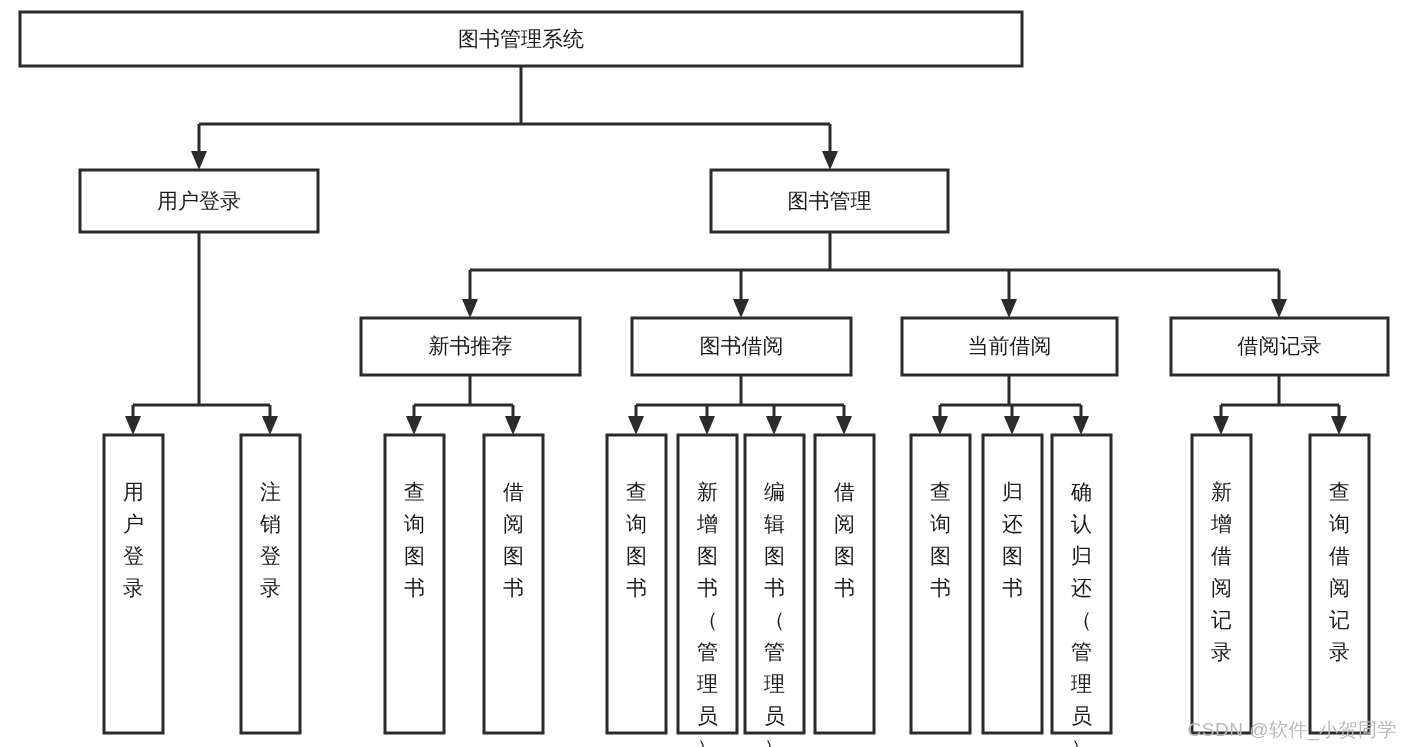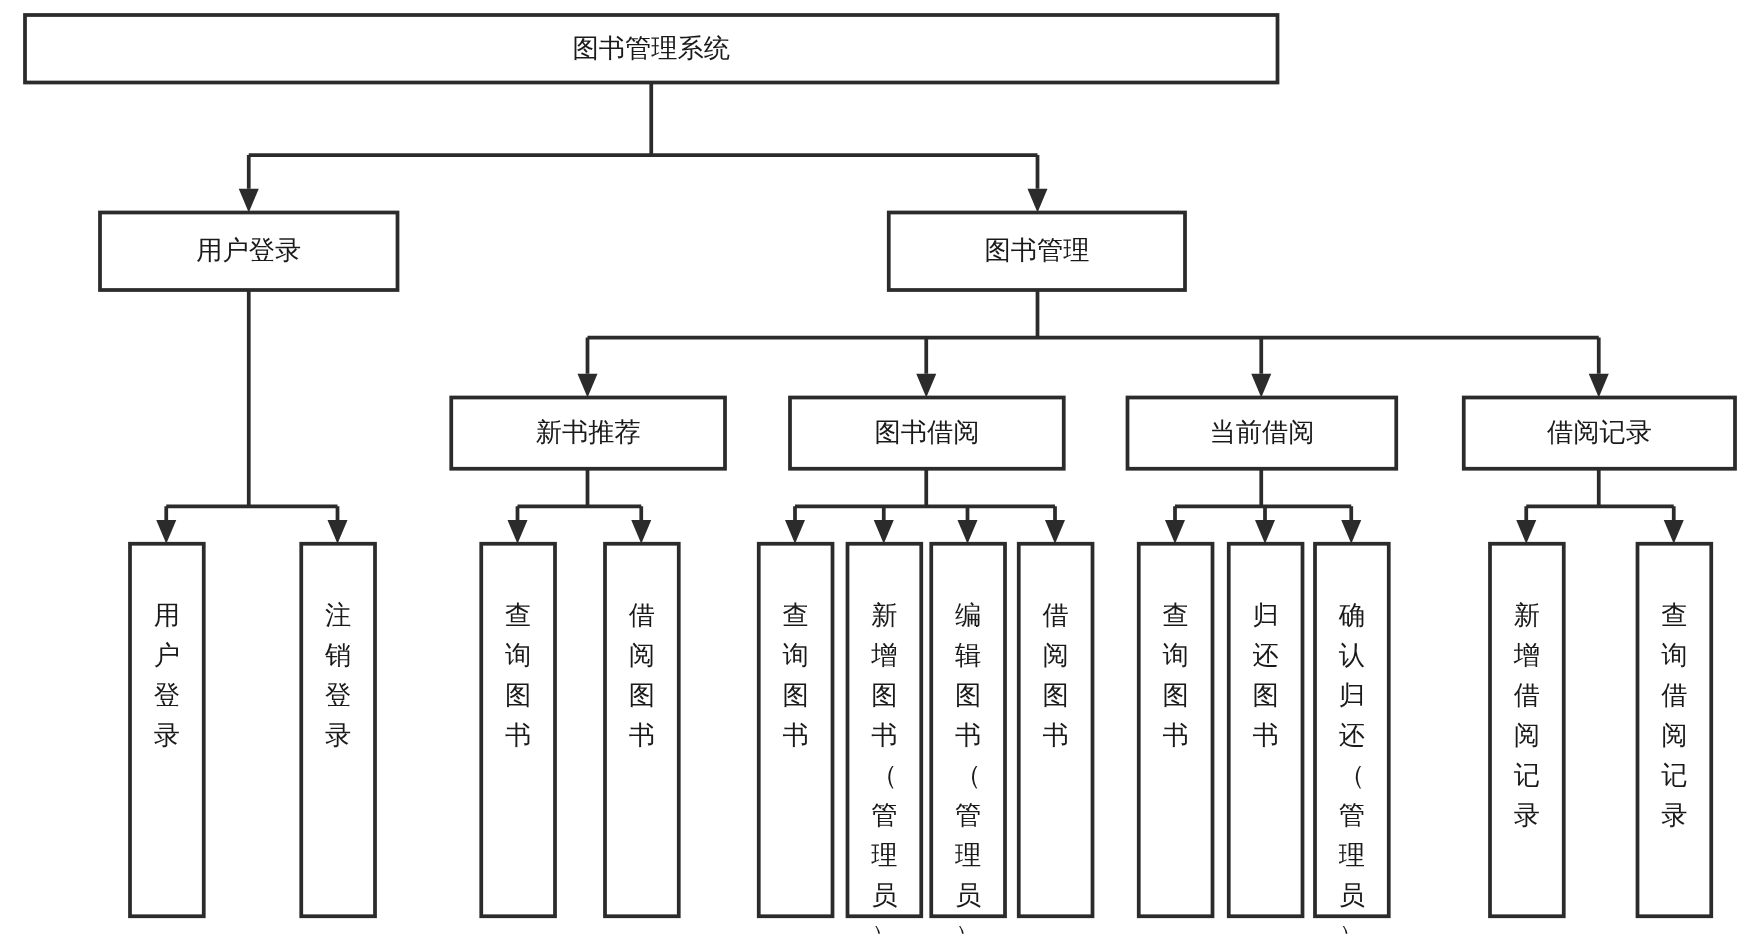--- a/index.html
+++ b/index.html
@@ -205,13 +205,14 @@
         <g>
           <rect x="1192" y="435" width="59" height="298" class="node-rect"></rect>
           <text x="1221.5" y="0" class="node-label-v"><tspan x="1221.5" y="493">新</tspan><tspan x="1221.5" y="525">增</tspan><tspan x="1221.5" y="557">借</tspan><tspan x="1221.5" y="589">阅</tspan><tspan x="1221.5" y="621">记</tspan><tspan x="1221.5" y="653">录</tspan></text>
         </g>
         <g>
           <rect x="1310" y="435" width="59" height="298" class="node-rect"></rect>
           <text x="1339.5" y="0" class="node-label-v"><tspan x="1339.5" y="493">查</tspan><tspan x="1339.5" y="525">询</tspan><tspan x="1339.5" y="557">借</tspan><tspan x="1339.5" y="589">阅</tspan><tspan x="1339.5" y="621">记</tspan><tspan x="1339.5" y="653">录</tspan></text>
         </g>
       </g>
   </svg>
+  <div class="watermark">CSDN @软件_小贺同学</div>
 </div>
 
 </body></html>

